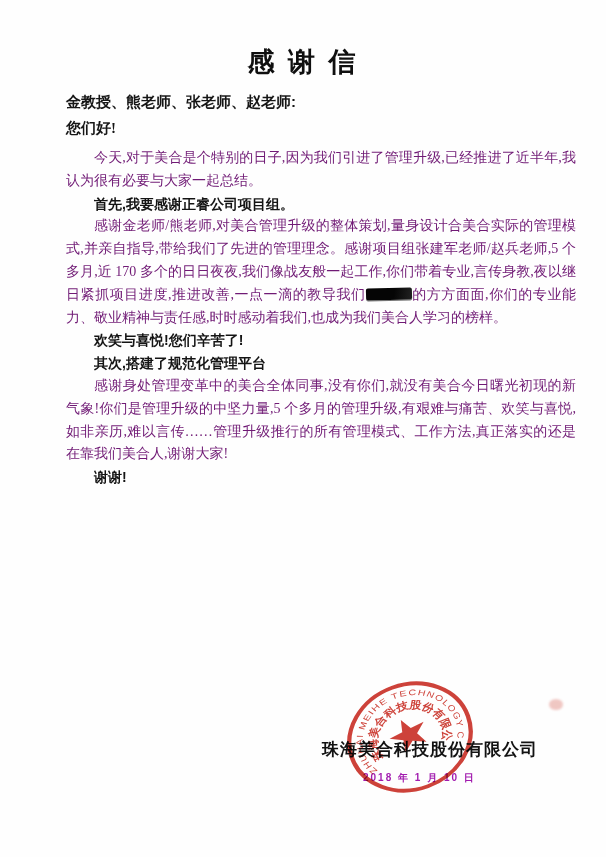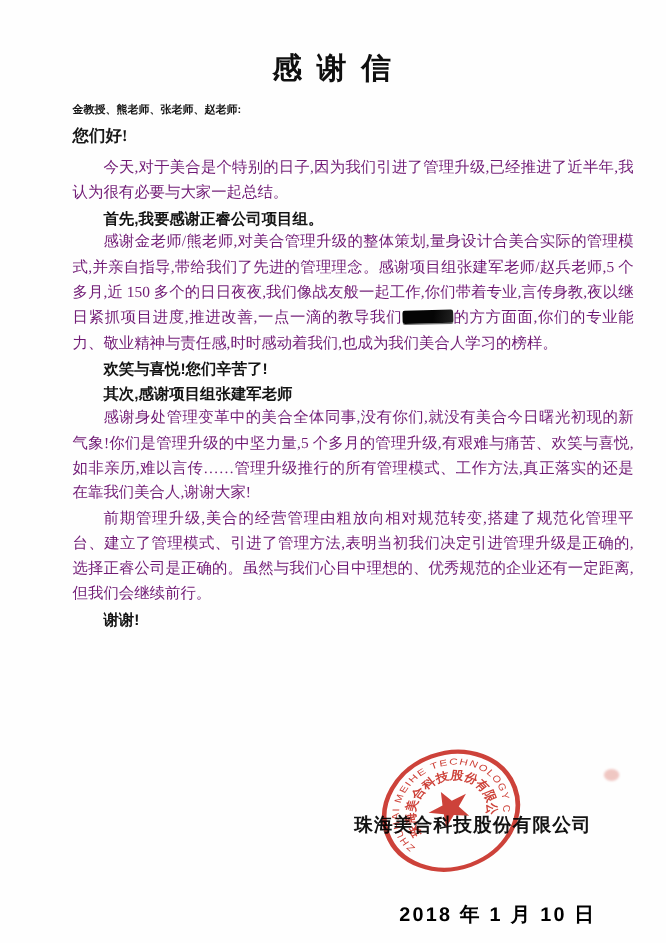--- a/index.html
+++ b/index.html
@@ -22,21 +22,21 @@
     font-weight: 900;
     font-size: 27px;
     letter-spacing: 3px;
     color: #0f0f0f;
   }
   .content {
     padding: 0 30px 0 66px;
   }
   .salutation {
     margin-top: 13px;
-    font-size: 10px;
+    font-size: 15px;
     font-weight: 700;
     font-family: "Liberation Sans", "DejaVu Sans", sans-serif;
     color: #161616;
   }
   .greeting {
     margin-top: 7px;
     font-size: 15px;
     font-weight: 700;
     font-family: Liberation Serif, serif;
     color: #161616;
@@ -66,25 +66,24 @@
   }
   .company {
     position: absolute; left: 322px; top: 738px;
     font-size: 17px; font-weight: 700;
     font-family: "Liberation Sans", "DejaVu Sans", sans-serif;
     letter-spacing: 1px;
     color: #121212;
   }
   .date {
     position: absolute; left: 363px; top: 771px;
-    font-size: 18px; font-weight: 700;
+    font-size: 10px; font-weight: 700;
     font-family: "Liberation Sans", "DejaVu Sans", sans-serif;
     letter-spacing: 2px;
-    color: #000000;
-    margin-top: 48px;
+    color: #a21caf;
   }
   .seal {
     position: absolute; left: 343px; top: 680px;
     width: 134px; height: 114px;
     transform: rotate(-20deg);
     opacity: 0.88;
     mix-blend-mode: multiply;
     pointer-events: none;
   }
   .seal svg { width: 100%; height: 100%; }
@@ -104,25 +103,24 @@
 
   <h1 class="title">感 谢 信</h1>
 
   <div class="content">
     <div class="salutation">金教授、熊老师、张老师、赵老师:</div>
     <div class="greeting">您们好!</div>
 
     <div class="body-text">
       <p class="para">今天,对于美合是个特别的日子,因为我们引进了管理升级,已经推进了近半年,我认为很有必要与大家一起总结。</p>
       <p class="para bold">首先,我要感谢正睿公司项目组。</p>
-      <p class="para"><span>感谢金老师/熊老师,对美合管理升级的整体策划,量身设计合美合实际的管理模式,并亲自指导,带给我们了先进的管理理念。感谢项目组张建军老师/赵兵老师,5 个多月,近 150 多个的日日夜夜,我们像战友般一起工作,你们带着专业,言传身教,夜以继日紧抓项目进度,推进改善,一点一滴的教导我们</span><span class="redaction"></span><span>的方方面面,你们的专业能力、敬业精神与责任感,时时感动着我们,也成为我们美合人学习的榜样。</span></p>
+      <p class="para"><span>感谢金老师/熊老师,对美合管理升级的整体策划,量身设计合美合实际的管理模式,并亲自指导,带给我们了先进的管理理念。感谢项目组张建军老师/赵兵老师,5 个多月,近 170 多个的日日夜夜,我们像战友般一起工作,你们带着专业,言传身教,夜以继日紧抓项目进度,推进改善,一点一滴的教导我们</span><span class="redaction"></span><span>的方方面面,你们的专业能力、敬业精神与责任感,时时感动着我们,也成为我们美合人学习的榜样。</span></p>
       <p class="para bold">欢笑与喜悦!您们辛苦了!</p>
-      <p class="para bold">其次,感谢项目组张建军老师</p>
+      <p class="para bold">其次,搭建了规范化管理平台</p>
       <p class="para">感谢身处管理变革中的美合全体同事,没有你们,就没有美合今日曙光初现的新气象!你们是管理升级的中坚力量,5 个多月的管理升级,有艰难与痛苦、欢笑与喜悦,如非亲历,难以言传……管理升级推行的所有管理模式、工作方法,真正落实的还是在靠我们美合人,谢谢大家!</p>
-      <p class="para">前期管理升级,美合的经营管理由粗放向相对规范转变,搭建了规范化管理平台、建立了管理模式、引进了管理方法,表明当初我们决定引进管理升级是正确的,选择正睿公司是正确的。虽然与我们心目中理想的、优秀规范的企业还有一定距离,但我们会继续前行。</p>
       <p class="para bold">谢谢!</p>
     </div>
   </div>
 
   <div class="company">珠海美合科技股份有限公司</div>
   <div class="date">2018 年 1 月 10 日</div>
 
   <div class="seal">
     <svg viewBox="0 0 200 200" preserveAspectRatio="none">
       <defs>

